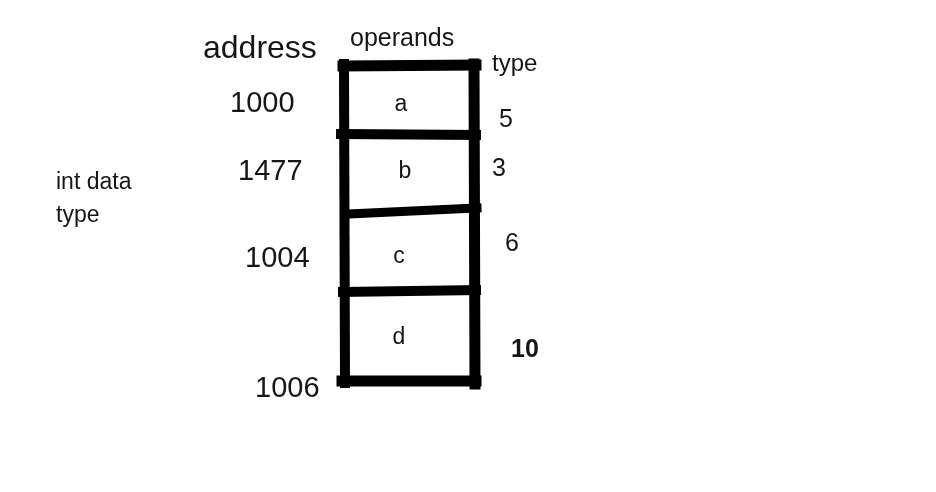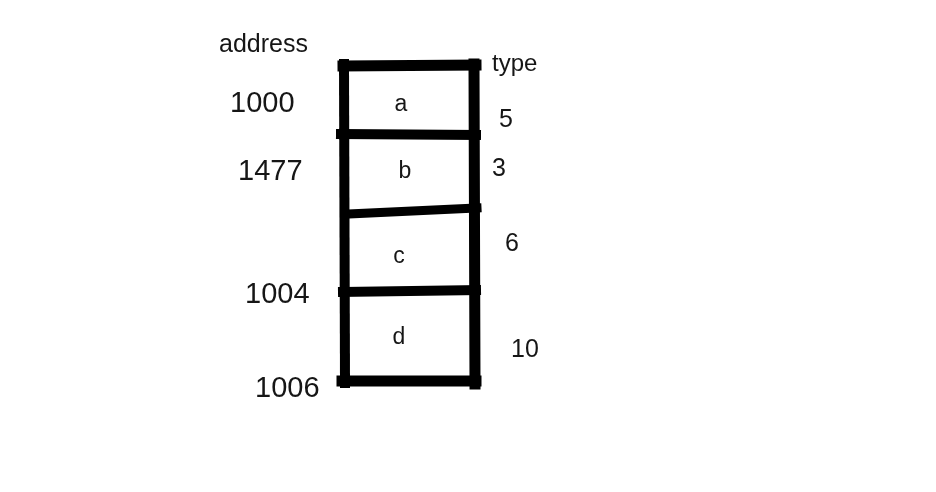--- a/index.html
+++ b/index.html
@@ -19,45 +19,45 @@
   }
 
   .lbl {
     position: absolute;
     white-space: pre;
     line-height: 1.22;
     color: #161616;
   }
 
   
-  .hdr-address  { left: 219px; top: 28px;  font-size: 25px; }
+  .hdr-address  { left: 203px; top: 28px;  font-size: 32px; }
   .hdr-operands { left: 350px; top: 22px;  font-size: 25px; }
   .hdr-value    { left: 492px; top: 48px;  font-size: 24px; }
 
   
   .note-type {
     left: 56px; top: 165px;
     font-size: 23px;
     line-height: 1.42;
     width: 150px;
   }
 
   
   .addr { font-size: 29px; }
   .addr-0 { left: 230px; top: 85px; }
   .addr-1 { left: 238px; top: 153px; }
-  .addr-2 { left: 245px; top: 240px; margin-top: 36px; }
+  .addr-2 { left: 245px; top: 240px; }
   .addr-3 { left: 255px; top: 322px; margin-top: 48px; }
 
   
   .val { font-size: 25px; }
   .val-0 { left: 499px; top: 103px; }
   .val-1 { left: 492px; top: 152px; }
   .val-2 { left: 505px; top: 227px; }
-  .val-3 { left: 511px; top: 333px; }
+  .val-3 { left: 511px; top: 333px; font-weight: bold; }
 
   
   #memory-block {
     position: absolute;
     left: 336px;
     top: 58px;
     width: 146px;
     height: 330px;
   }
   #memory-block svg {
@@ -80,23 +80,26 @@
   .operand-2 { left: 379px; top: 242px; }
   .operand-3 { left: 379px; top: 323px; }
 </style>
 </head>
 <body>
 
 <div id="canvas">
 
   <div class="lbl hdr-address">address</div>
 
+  <div class="lbl hdr-operands">operands</div>
 
   <div class="lbl hdr-value">type</div>
 
+  <div class="lbl note-type">int data
+type</div>
 
   <div class="lbl addr addr-0">1000</div>
   <div class="lbl addr addr-1">1477</div>
   <div class="lbl addr addr-2">1004</div>
   <div class="lbl addr addr-3">1006</div>
 
   <div id="memory-block">
     <svg viewBox="0 0 146 330" xmlns="http://www.w3.org/2000/svg">
 
       <g fill="none" stroke="#000000" stroke-linecap="square" stroke-linejoin="miter">

